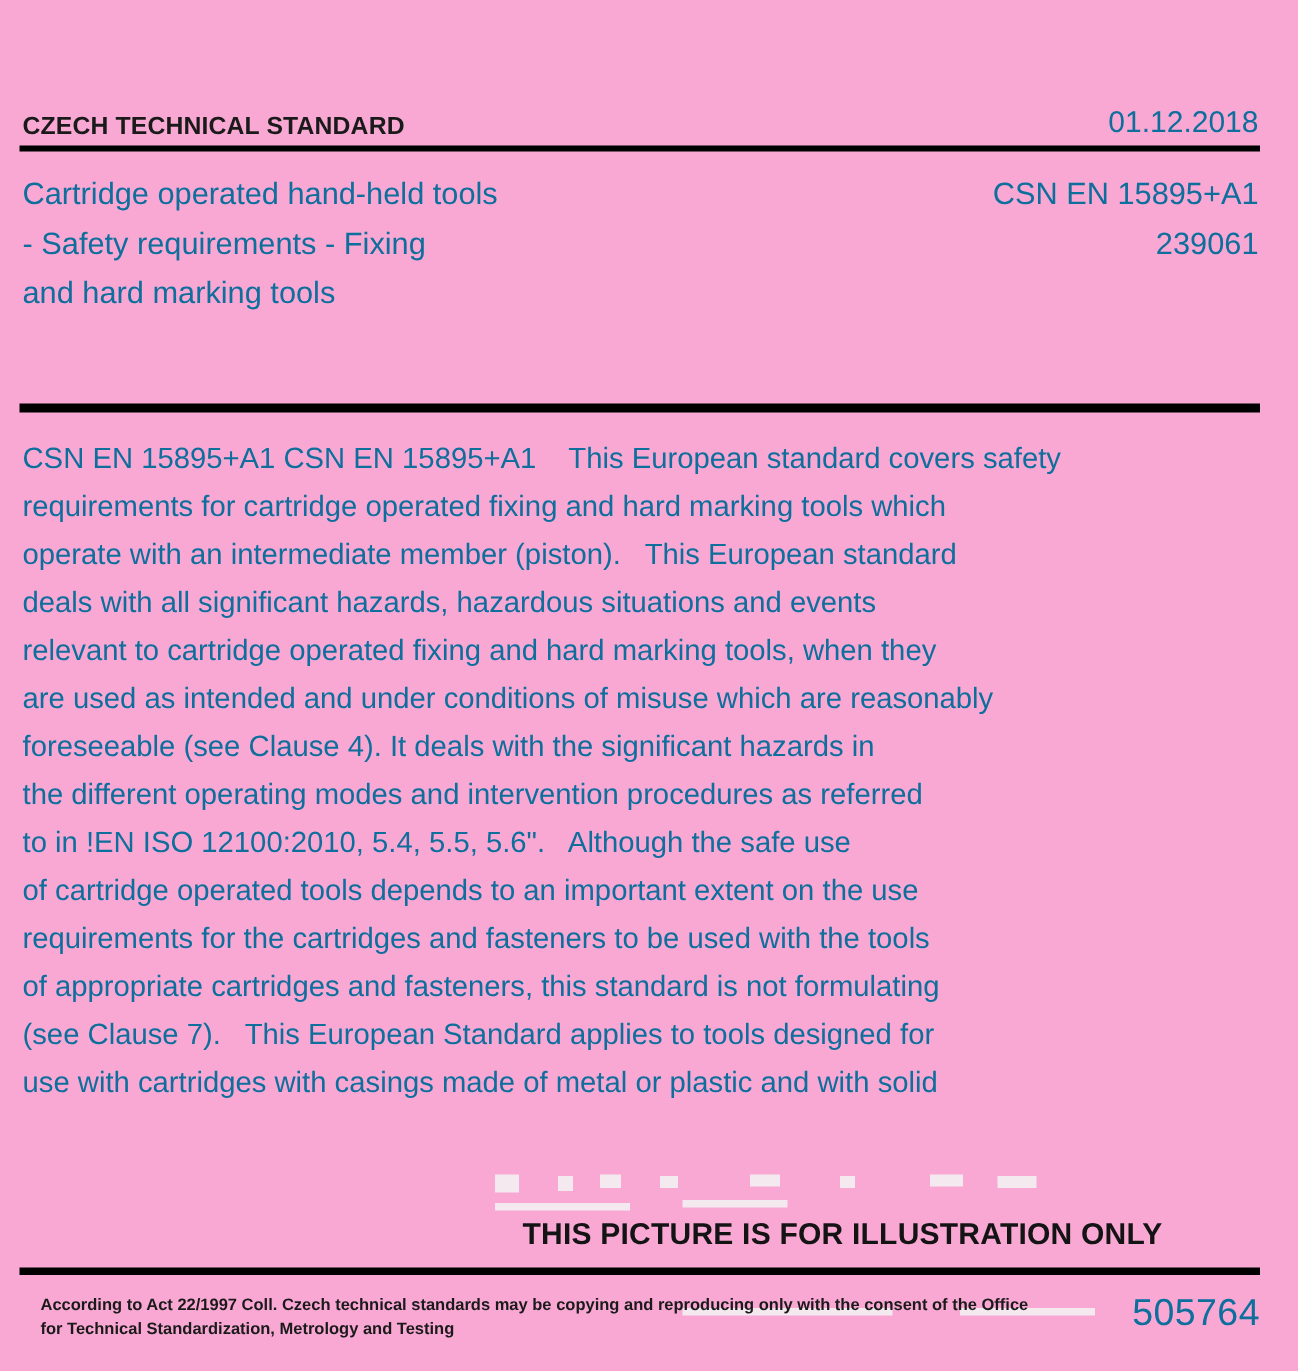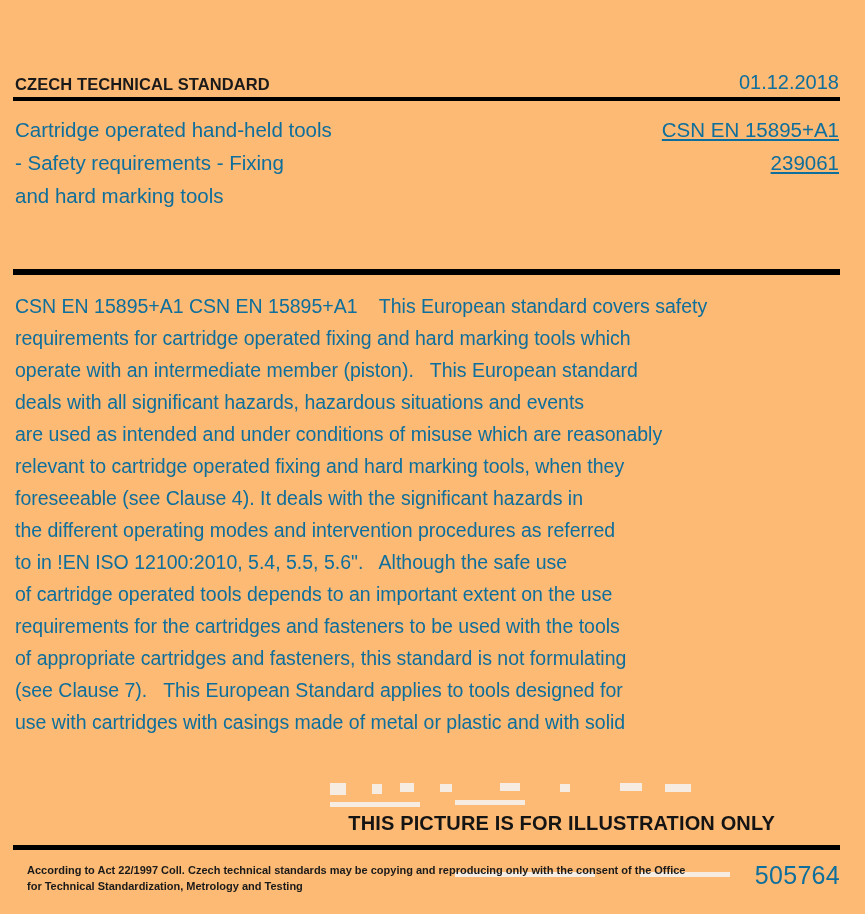--- a/index.html
+++ b/index.html
@@ -12,21 +12,21 @@
     height: 914px;
     position: relative;
     font-family: "Liberation Sans", sans-serif;
     -webkit-font-smoothing: antialiased;
     overflow: hidden;
   }
 
   .page {
     position: absolute;
     inset: 0;
-    background: #fdba74;
+    background: #f9a8d4;
   }
 
   
   .rule {
     position: absolute;
     left: 13px;
     width: 827px;
     background: #000000;
   }
   .rule-top    { top: 97px;  height: 4px; }
@@ -71,21 +71,20 @@
     position: absolute;
     right: 26px;
     top: 113px;
     text-align: right;
   }
   .ref-line {
     font-size: 20.5px;
     line-height: 33px;
     color: #0e6e9c;
     white-space: nowrap;
-    text-decoration: underline;
   }
 
   
   .abstract {
     position: absolute;
     left: 15px;
     top: 290px;
     width: 830px;
   }
   .abstract-line {
@@ -175,22 +174,22 @@
     <div class="ref-line">239061</div>
   </div>
 
   <div class="rule rule-mid"></div>
 
   <div class="abstract">
     <div class="abstract-line">CSN EN 15895+A1 CSN EN 15895+A1    This European standard covers safety</div>
     <div class="abstract-line">requirements for cartridge operated fixing and hard marking tools which</div>
     <div class="abstract-line">operate with an intermediate member (piston).   This European standard</div>
     <div class="abstract-line">deals with all significant hazards, hazardous situations and events</div>
+    <div class="abstract-line">relevant to cartridge operated fixing and hard marking tools, when they</div>
     <div class="abstract-line">are used as intended and under conditions of misuse which are reasonably</div>
-    <div class="abstract-line">relevant to cartridge operated fixing and hard marking tools, when they</div>
     <div class="abstract-line">foreseeable (see Clause 4). It deals with the significant hazards in</div>
     <div class="abstract-line">the different operating modes and intervention procedures as referred</div>
     <div class="abstract-line">to in !EN ISO 12100:2010, 5.4, 5.5, 5.6".   Although the safe use</div>
     <div class="abstract-line">of cartridge operated tools depends to an important extent on the use</div>
     <div class="abstract-line">requirements for the cartridges and fasteners to be used with the tools</div>
     <div class="abstract-line">of appropriate cartridges and fasteners, this standard is not formulating</div>
     <div class="abstract-line">(see Clause 7).   This European Standard applies to tools designed for</div>
     <div class="abstract-line">use with cartridges with casings made of metal or plastic and with solid</div>
   </div>
 

